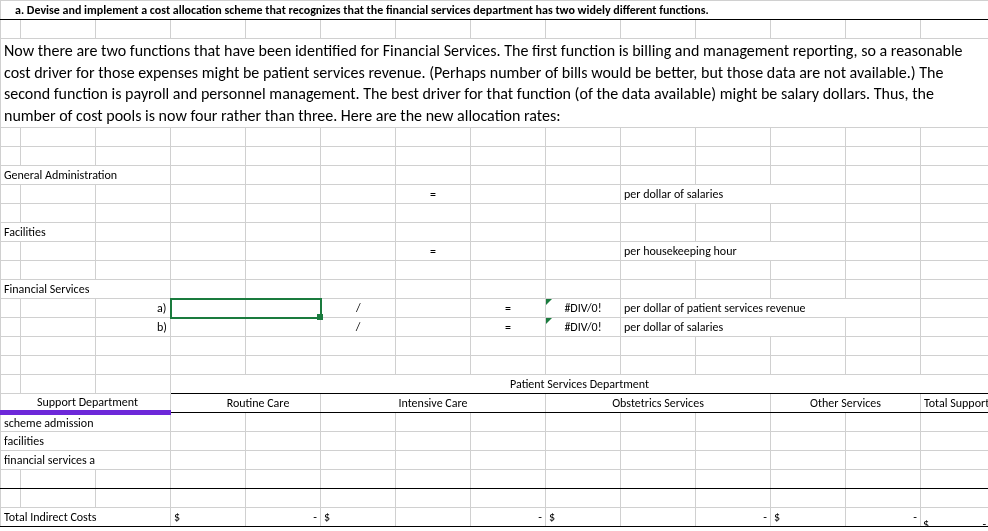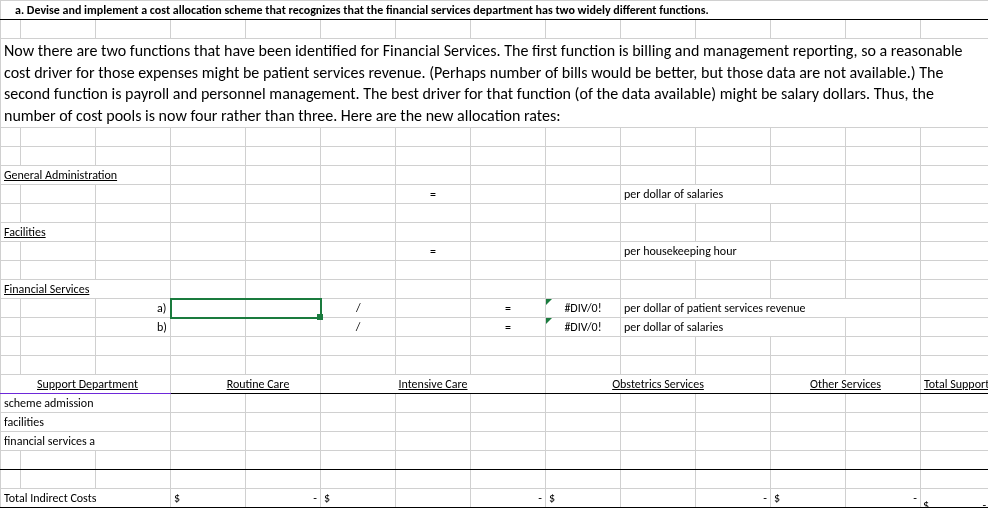--- a/index.html
+++ b/index.html
@@ -28,21 +28,21 @@
     font-weight: bold;
     border-bottom: 1px solid #000;
     padding-left: 14px;
   }
   .row-border-bot td { border-bottom: 1px solid #000; }
   .para {
     font-size: 16px;
     line-height: 1.35;
     white-space: normal;
   }
-  .u { text-decoration: underline; }
+  .u { }
   .ctr { text-align: center; }
   .rgt { text-align: right; }
   .sel-a { border-left: 2px solid #1a7b3e !important; border-top: 2px solid #1a7b3e !important; border-bottom: 2px solid #1a7b3e !important; }
   .sel-b { border-right: 2px solid #1a7b3e !important; border-top: 2px solid #1a7b3e !important; border-bottom: 2px solid #1a7b3e !important; position: relative; }
   .handle { position:absolute; right:-3px; bottom:-3px; width:6px; height:6px; background:#1a7b3e; }
   .err-flag { position: relative; }
   .err-flag::before {
     content: "";
     position: absolute;
     left: 0; top: 0;
@@ -289,21 +289,27 @@
         <td></td>
         <td></td>
         <td></td>
         <td></td>
         <td></td>
         <td></td>
         <td></td>
       </tr>
 
   <tr>
-    <td colspan="3" class="u" style="border-bottom:1px solid #6d28d9;padding-left:36px;">Support Department</td>
+    <td></td>
+        <td></td>
+        <td></td>
+    <td colspan="11" class="ctr" style="border-bottom:1px solid #000;">Patient Services Department</td>
+  </tr>
+  <tr>
+    <td colspan="3" class="u" style="border-bottom:5px solid #6d28d9;padding-left:36px;">Support Department</td>
     <td colspan="2" class="u ctr" style="border-bottom:1px solid #000;padding-left:28px;">Routine Care</td>
     <td colspan="3" class="u ctr" style="border-bottom:1px solid #000;">Intensive Care</td>
     <td colspan="3" class="u ctr" style="border-bottom:1px solid #000;">Obstetrics Services</td>
     <td colspan="2" class="u ctr" style="border-bottom:1px solid #000;">Other Services</td>
     <td class="u ctr" style="border-bottom:1px solid #000;">Total Support Costs</td>
   </tr>
   <tr>
     <td colspan="3">scheme admission</td>
     <td></td>
         <td></td>

